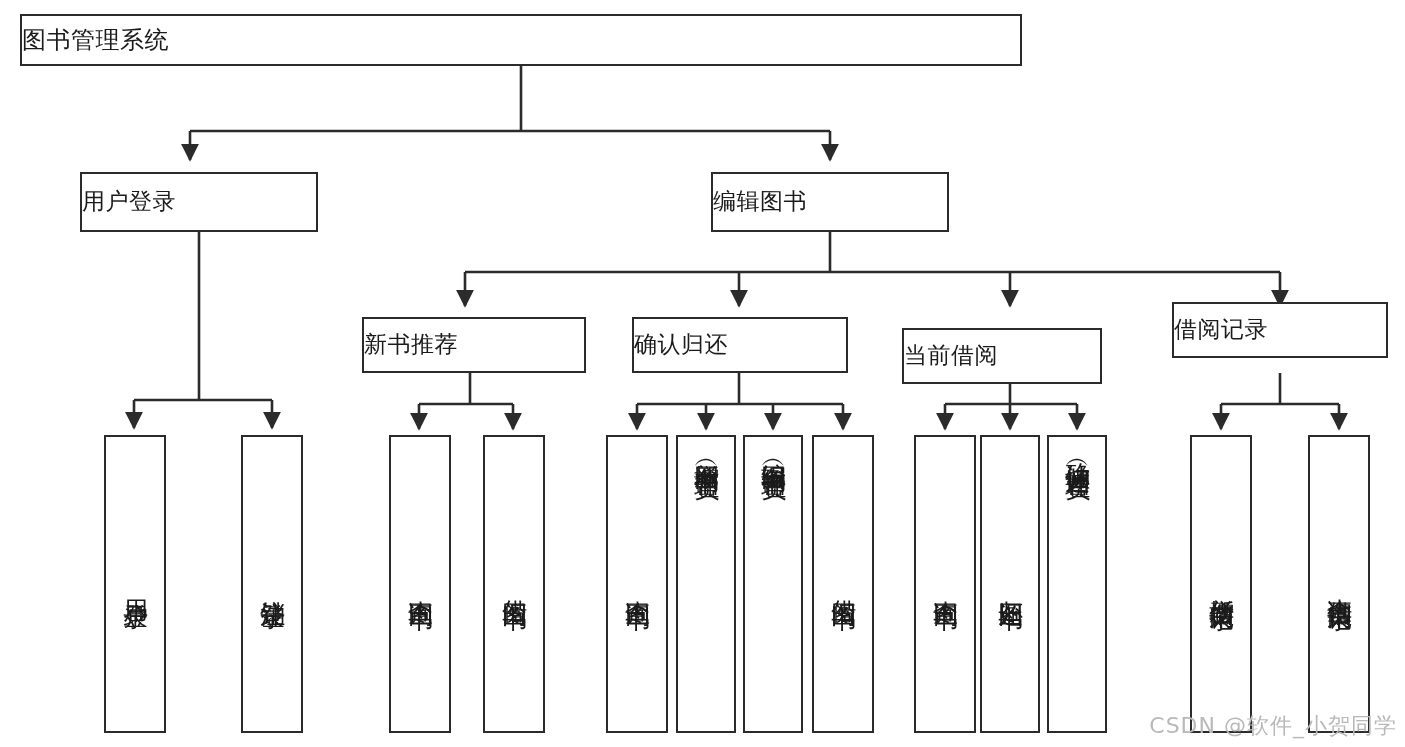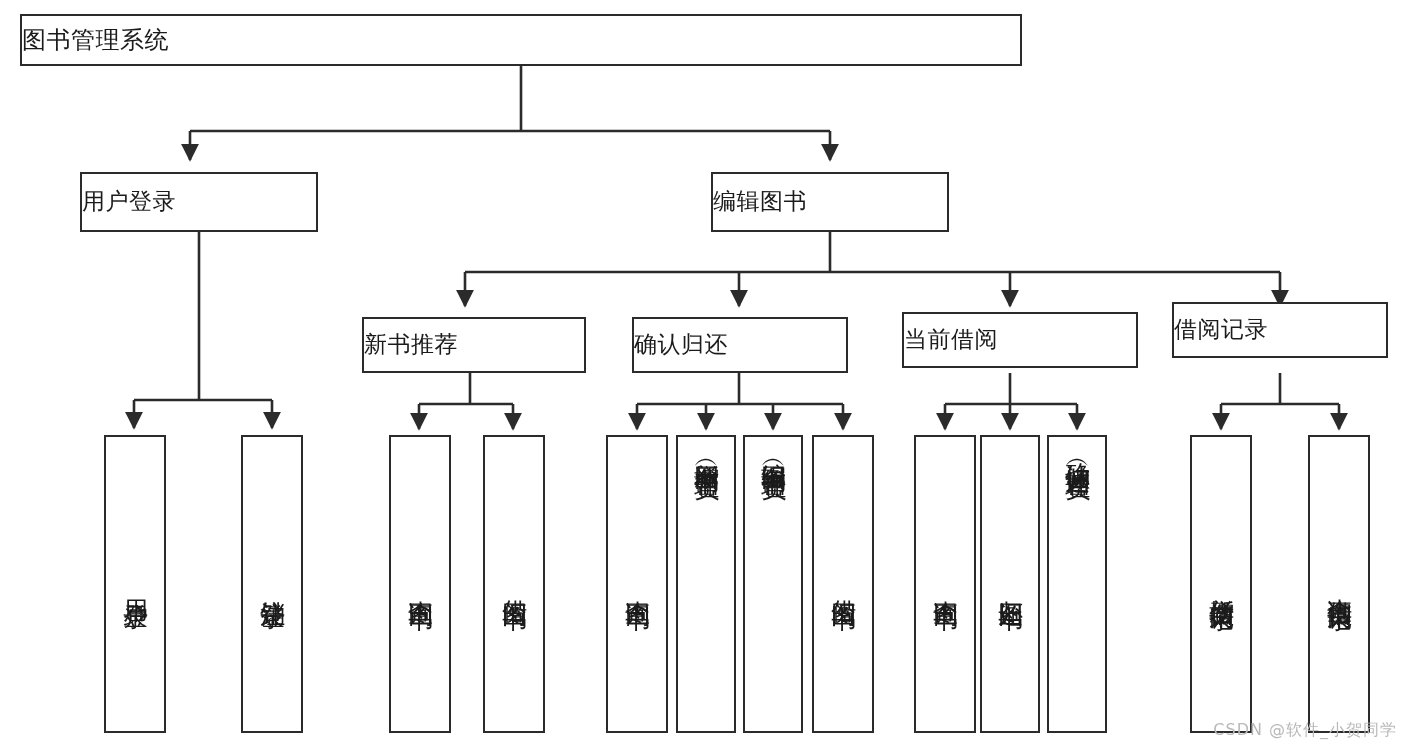--- a/index.html
+++ b/index.html
@@ -65,21 +65,21 @@
     white-space: nowrap;
   }
   .node.v.mid {
     align-items: center;
     padding-top: 0;
   }
   #watermark {
     position: absolute;
     right: 8px;
     bottom: 6px;
-    font-size: 16px;
+    font-size: 22px;
     color: #b9b9b9;
     letter-spacing: 1px;
     white-space: nowrap;
   }
 </style>
 </head>
 <body>
 
 <div id="canvas">
 
@@ -143,21 +143,21 @@
   <div class="node h" style="left:711px; top:172px; width:238px; height:60px;">
     <span class="label">编辑图书</span>
   </div>
 
   <div class="node h" style="left:362px; top:317px; width:224px; height:56px;">
     <span class="label">新书推荐</span>
   </div>
   <div class="node h" style="left:632px; top:317px; width:216px; height:56px;">
     <span class="label">确认归还</span>
   </div>
-  <div class="node h" style="left:902px; top:312px; width:236px; height:56px;">
+  <div class="node h" style="left:902px; top:328px; width:200px; height:56px;">
     <span class="label">当前借阅</span>
   </div>
   <div class="node h" style="left:1172px; top:302px; width:216px; height:56px;">
     <span class="label">借阅记录</span>
   </div>
 
   <div class="node v mid" style="left:104px; top:435px; width:62px; height:298px;">
     <span class="label">用户登录</span>
   </div>
   <div class="node v mid" style="left:241px; top:435px; width:62px; height:298px;">

